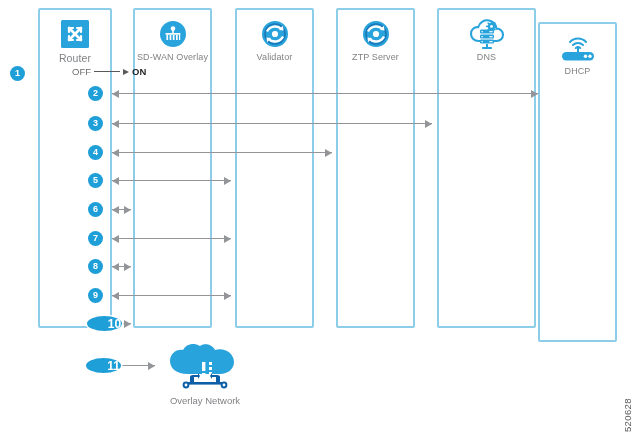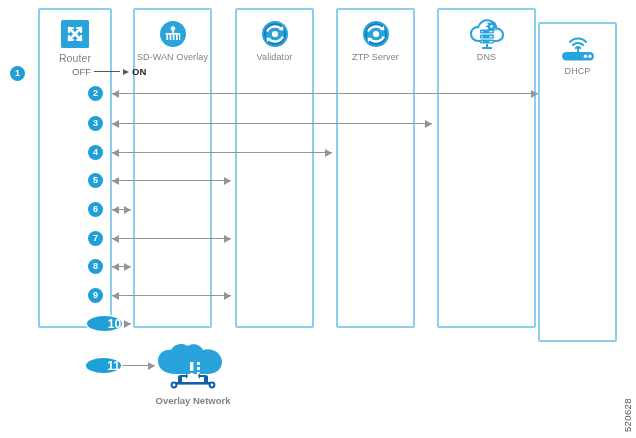--- a/index.html
+++ b/index.html
@@ -196,21 +196,21 @@
       <div class="arrow" style="left: 112px; top: 323px; width: 19px;"></div>
       <div class="ahead left" style="left: 112px; top: 319.5px;"></div>
       <div class="ahead right" style="left: 124px; top: 319.5px;"></div>
       <div class="badge wide" style="left: 87px; top: 316px;">10</div>
       <div class="arrow" style="left: 112px; top: 365px; width: 43px;"></div>
       <div class="ahead left" style="left: 112px; top: 361.5px;"></div>
       <div class="ahead right" style="left: 148px; top: 361.5px;"></div>
       <div class="badge wide" style="left: 86px; top: 358px;">11</div>
     </div>
 
-  <div id="overlay-group" style="left: 152px; top: 344px; width: 82px; font-weight: bold;">
+  <div id="overlay-group" style="left: 164px; top: 344px; width: 82px;">
     <div>
       <svg width="82" height="46" viewBox="0 0 82 46" xmlns="http://www.w3.org/2000/svg">
         <path d="M24 30 C12 30 6 24 6 17 C6 10 12 5 19 6 C22 0 30 -2 36 2 C40 -1 48 0 51 6 C60 3 70 9 70 18 C70 25 64 30 56 30 Z" fill="#29a3dc"></path>
         <rect x="38" y="18" width="3.4" height="9" fill="#fff"></rect>
         <rect x="38" y="29" width="3.4" height="7" fill="#fff"></rect>
         <rect x="45" y="18" width="3" height="3" fill="#fff"></rect>
         <rect x="45" y="23" width="3" height="3" fill="#fff"></rect>
         <rect x="45" y="28" width="3" height="3" fill="#fff"></rect>
         <path d="M26 40 L26 33 Q26 31 29 31 L34 31 L34 29 L36 32 L34 35 L34 33 L30 33 L30 40 Z" fill="#0d5fa8"></path>
         <path d="M56 40 L56 33 Q56 31 53 31 L48 31 L48 29 L46 32 L48 35 L48 33 L52 33 L52 40 Z" fill="#0d5fa8"></path>

